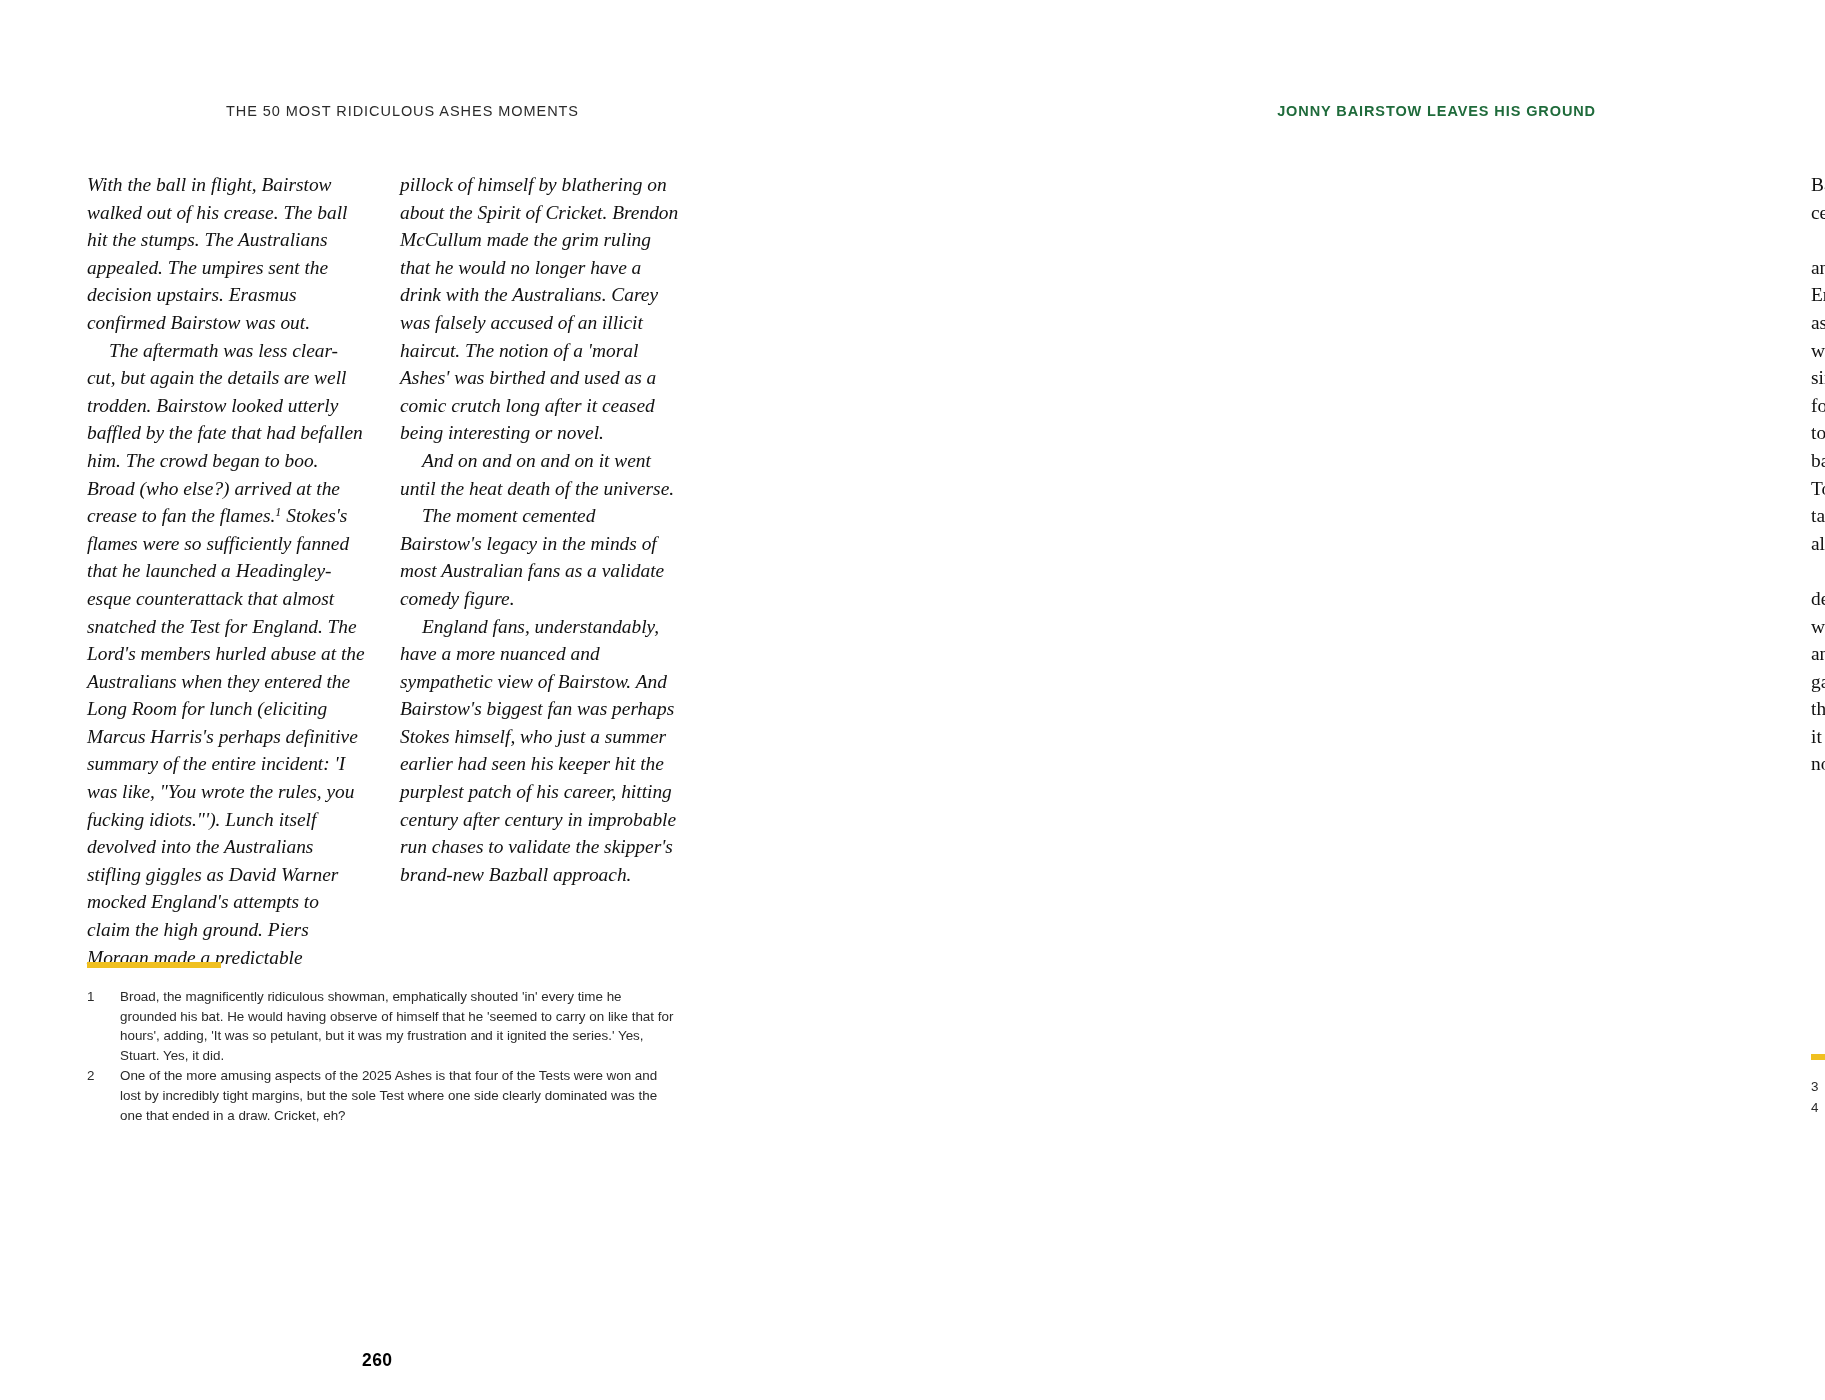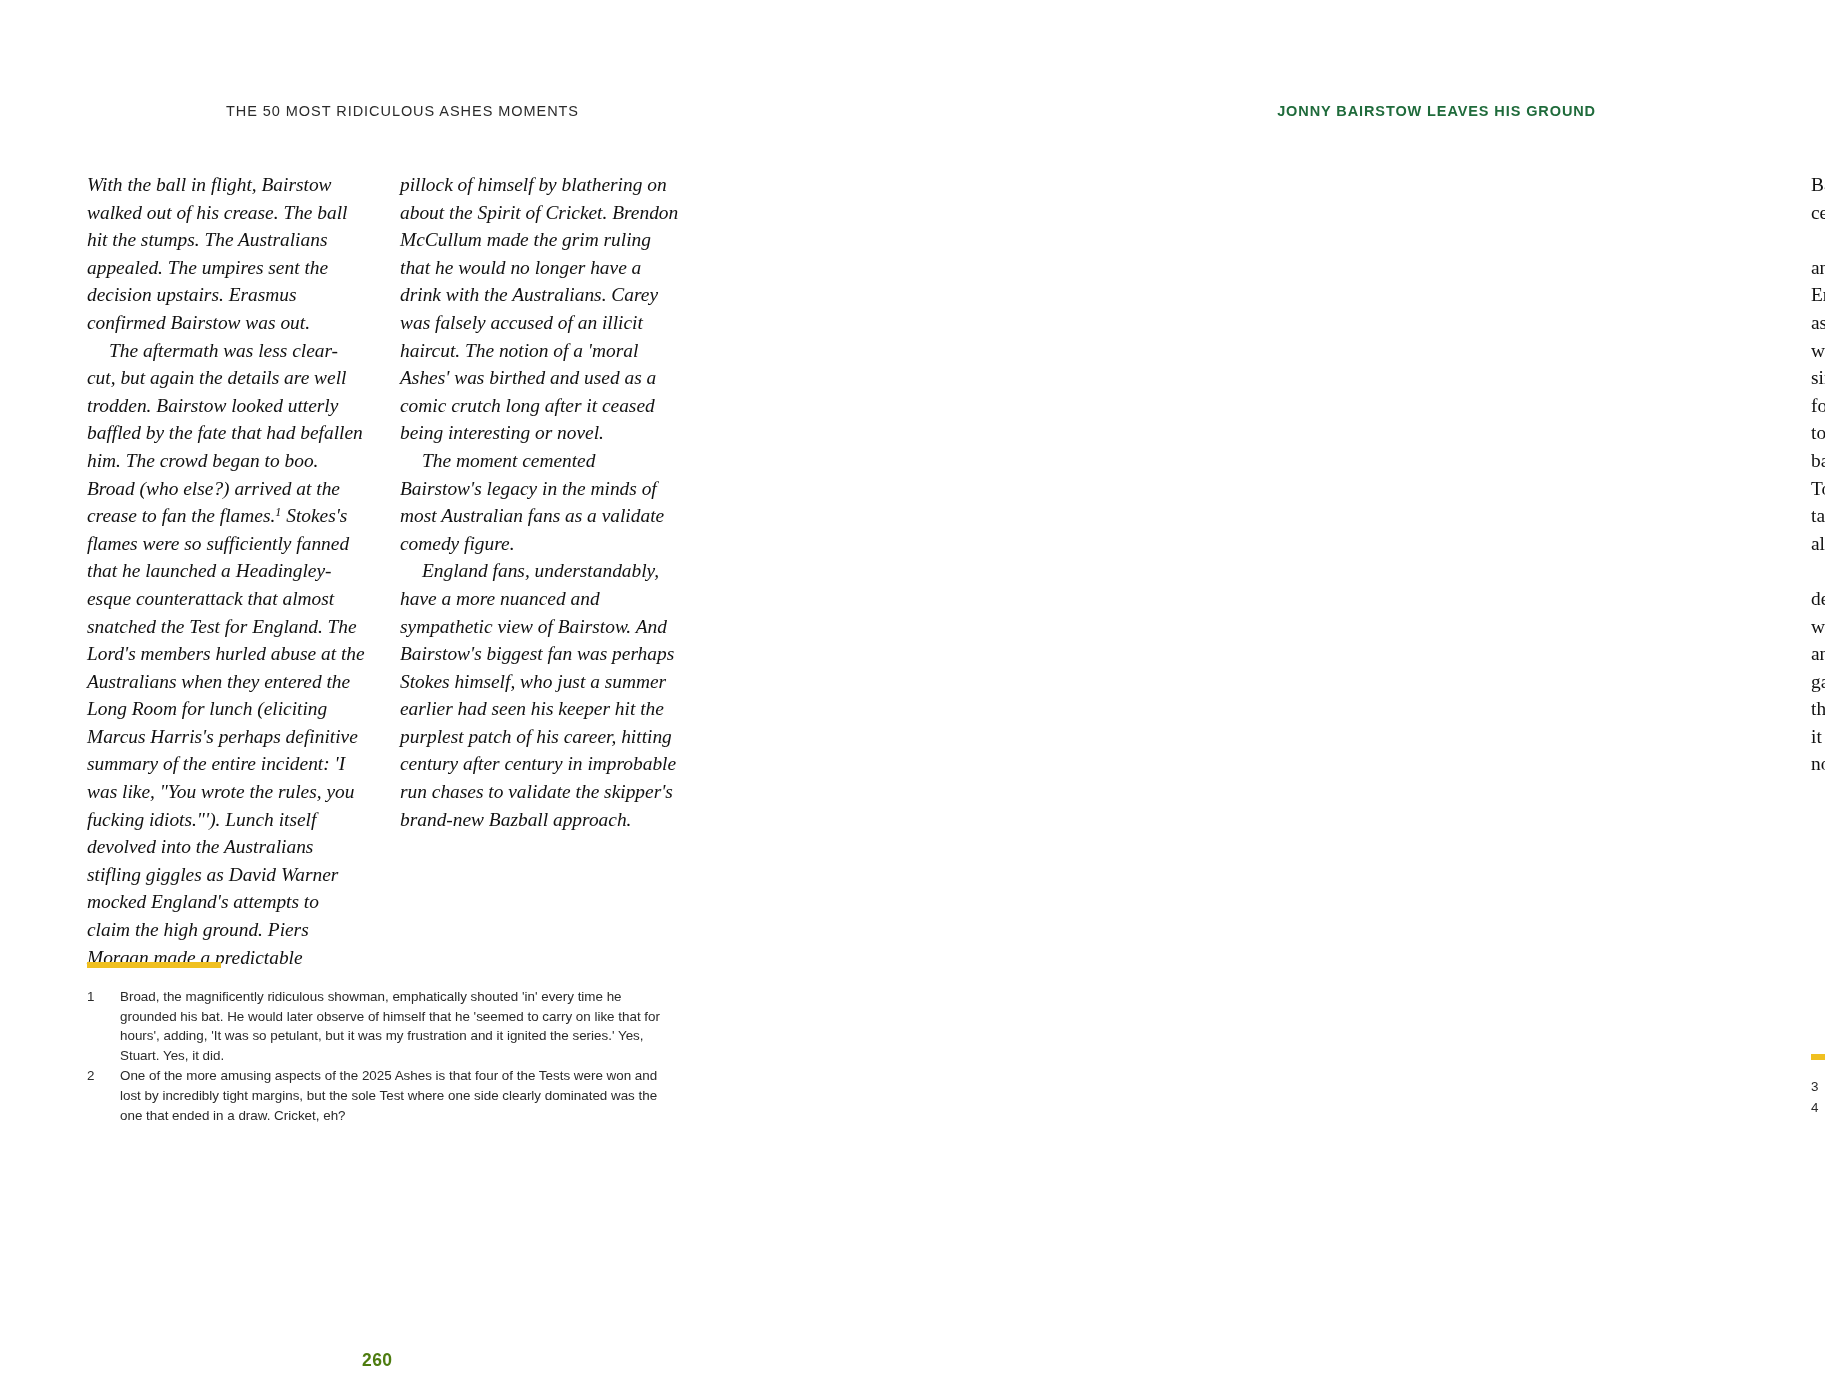--- a/index.html
+++ b/index.html
@@ -125,21 +125,21 @@
   .fn-text { flex: 1; }
 
   
   .folio {
     position: absolute;
     bottom: 76px;
     font-family: "Liberation Sans", sans-serif;
     font-weight: 700;
     font-size: 17.5px;
     letter-spacing: 0.4px;
-    color: #4d7c0f;
+    color: #000000;
   }
   .folio-left  { left: 362px; }
 </style>
 </head>
 <body>
 
 <div class="spread">
 
   <div class="page page-left">
 
@@ -147,32 +147,33 @@
 
     <div class="cols cols-left">
 
       <div class="col">
         <p>With the ball in flight, Bairstow walked out of his crease. The ball hit the stumps. The Australians appealed. The umpires sent the decision upstairs. Erasmus confirmed Bairstow was out.</p>
         <p class="indent"><span>The aftermath was less clear-cut, but again the details are well trodden. Bairstow looked utterly baffled by the fate that had befallen him. The crowd began to boo. Broad (who else?) arrived at the crease to fan the flames.</span><sup>1</sup> <span>Stokes's flames were so sufficiently fanned that he launched a Headingley-esque counterattack that almost snatched the Test for England. The Lord's members hurled abuse at the Australians when they entered the Long Room for lunch (eliciting Marcus Harris's perhaps definitive summary of the entire incident: 'I was like, "You wrote the rules, you fucking idiots."'). Lunch itself devolved into the Australians stifling giggles as David Warner mocked England's attempts to claim the high ground. Piers Morgan made a predictable</span></p>
       </div>
 
       <div class="col">
         <p>pillock of himself by blathering on about the Spirit of Cricket. Brendon McCullum made the grim ruling that he would no longer have a drink with the Australians. Carey was falsely accused of an illicit haircut. The notion of a 'moral Ashes' was birthed and used as a comic crutch long after it ceased being interesting or novel.</p>
+        <p class="indent">And on and on and on it went until the heat death of the universe.</p>
         <p class="indent">The moment cemented Bairstow's legacy in the minds of most Australian fans as a validate comedy figure.</p>
         <p class="indent">England fans, understandably, have a more nuanced and sympathetic view of Bairstow. And Bairstow's biggest fan was perhaps Stokes himself, who just a summer earlier had seen his keeper hit the purplest patch of his career, hitting century after century in improbable run chases to validate the skipper's brand-new Bazball approach.</p>
       </div>
 
     </div>
 
     <div class="fn-rule fn-rule-left"></div>
 
     <div class="footnotes footnotes-left">
       <div class="footnote">
         <span class="fn-num">1</span>
-        <span class="fn-text">Broad, the magnificently ridiculous showman, emphatically shouted 'in' every time he grounded his bat. He would later observe of himself that he 'seemed to carry on like that for hours', adding, 'It was so petulant, but it was my frustration and it ignited the series.' Yes, Stuart. Yes, it did.</span>
+        <span class="fn-text">Broad, the magnificently ridiculous showman, emphatically shouted 'in' every time he grounded his bat. He would having observe of himself that he 'seemed to carry on like that for hours', adding, 'It was so petulant, but it was my frustration and it ignited the series.' Yes, Stuart. Yes, it did.</span>
       </div>
       <div class="footnote">
         <span class="fn-num">2</span>
         <span class="fn-text">One of the more amusing aspects of the 2025 Ashes is that four of the Tests were won and lost by incredibly tight margins, but the sole Test where one side clearly dominated was the one that ended in a draw. Cricket, eh?</span>
       </div>
     </div>
 
     <div class="folio folio-left">260</div>
   </div>
 

